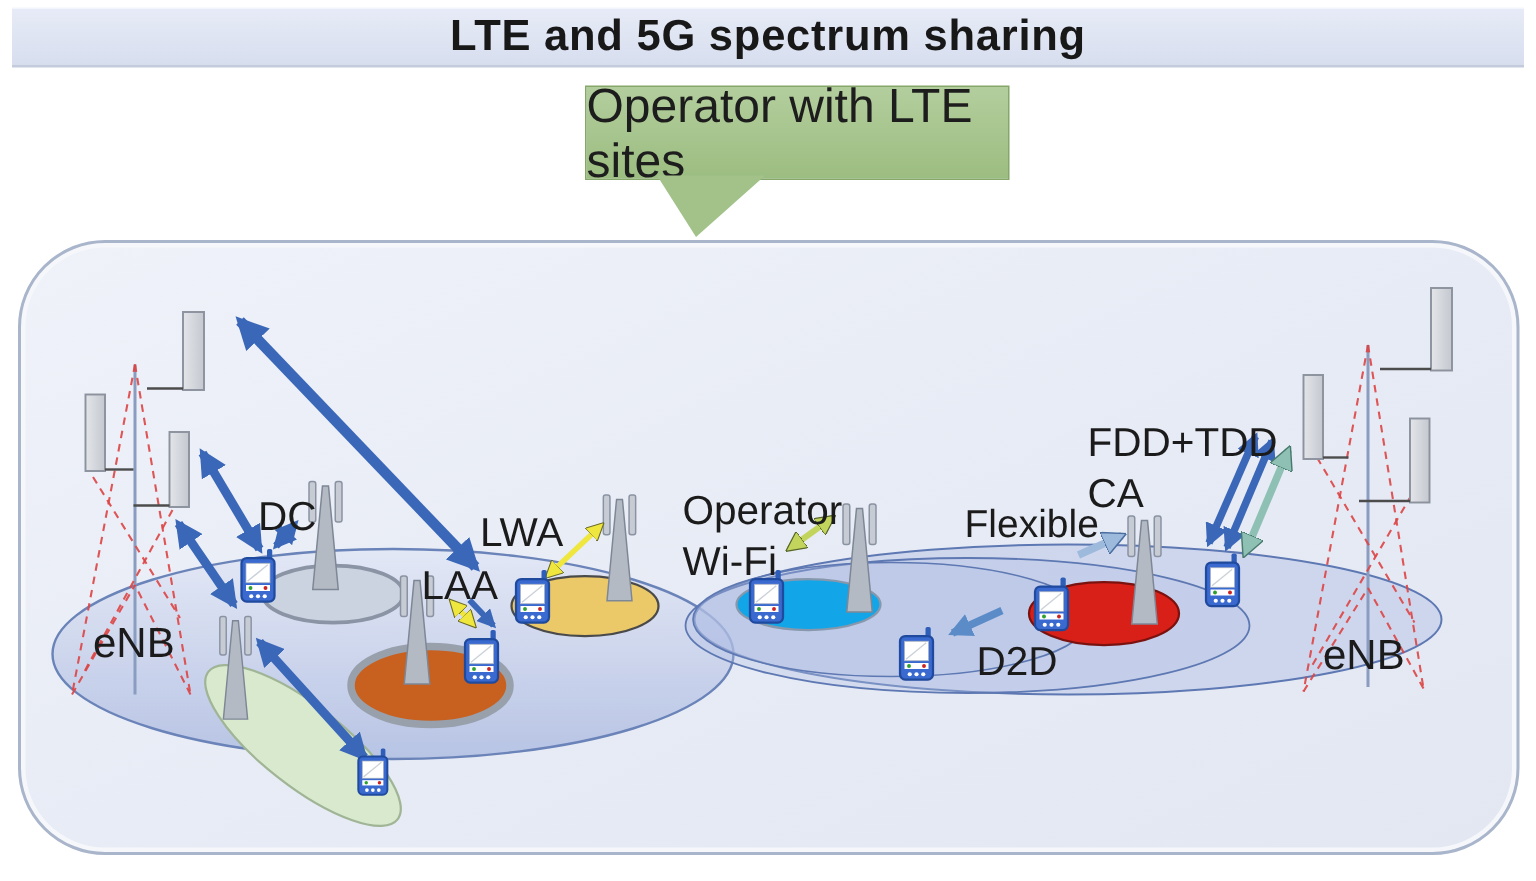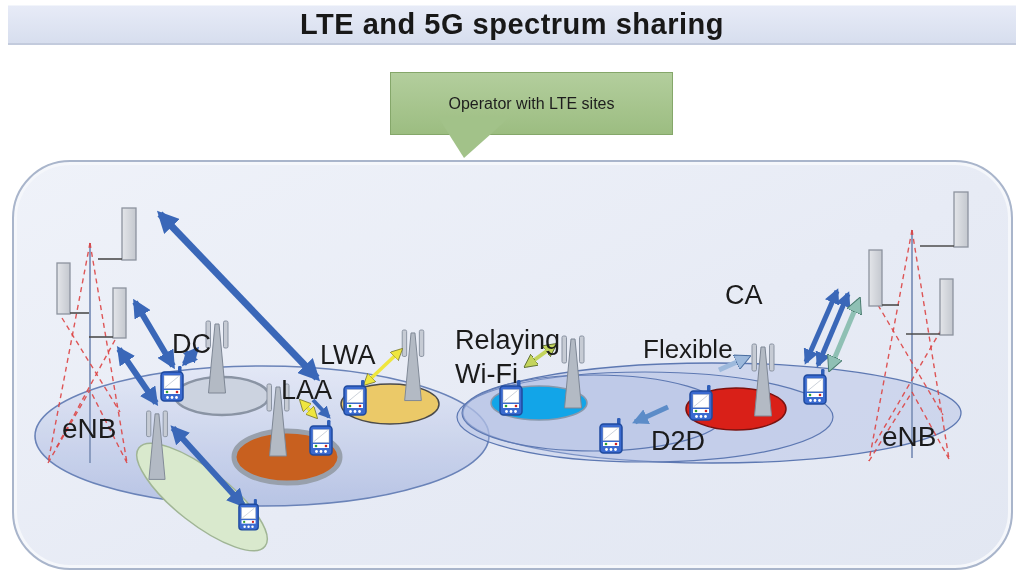--- a/index.html
+++ b/index.html
@@ -8,25 +8,25 @@
     background:#ffffff;font-family:"Liberation Sans",sans-serif;
   }
   .title-bar{
     position:absolute;left:8px;top:5px;width:1008px;height:37px;
     background:linear-gradient(#e7ebf7,#d7deee);
     border-bottom:2px solid #c3cbdd;border-top:1px solid #f2f5fb;
     display:flex;align-items:center;justify-content:center;
     font-size:29px;font-weight:bold;color:#181818;letter-spacing:.5px;
   }
   .callout{
-    position:absolute;left:390px;top:72px;width:281px;height:61px;
+    position:absolute;left:390px;top:57px;width:281px;height:61px;
     background:linear-gradient(#b3ce9d,#9cbd81);
     border:1px solid #85a76a;
     display:flex;align-items:center;justify-content:center;
-    font-size:16px;color:#1d1d1d;z-index:5;text-align:right;
+    font-size:32px;color:#1d1d1d;z-index:5;
   }
   .callout-tail{
     position:absolute;left:438px;top:117px;width:0;height:0;z-index:5;
     border-left:26px solid transparent;border-right:46px solid transparent;
     border-top:41px solid #a2c289;
   }
   .container-box{
     position:absolute;left:12px;top:160px;width:997px;height:406px;
     background:linear-gradient(155deg,#eff2f9 0%,#e7ebf5 55%,#e2e7f2 100%);
     border:2px solid #a9b5cb;border-radius:58px;
@@ -186,24 +186,25 @@
     <use href="#phone" transform="translate(803,369)"></use>
     <use href="#phone" transform="translate(238,499) scale(0.88)"></use>
   </svg>
 
   <div class="lbl" style="left:62px;top:412px;font-size:28px">eNB</div>
   <div class="lbl" style="left:882px;top:420px;font-size:28px">eNB</div>
   <div class="lbl" style="left:172px;top:327px">DC</div>
   <div class="lbl" style="left:281px;top:373px">LAA</div>
   <div class="lbl" style="left:320px;top:338px">LWA</div>
   <div class="lbl" style="left:455px;top:323px">
-    <span style="display:block">Relaying</span>
+    <span style="display:block">Operator</span>
     <span style="display:block">Wi-Fi</span>
   </div>
   <div class="lbl" style="left:643px;top:332px;font-size:26px">
     <span style="display:block">Flexible</span>
   </div>
   <div class="lbl" style="left:651px;top:424px">D2D</div>
   <div class="lbl" style="left:725px;top:278px">
+    <span style="display:block">FDD+TDD</span>
     <span style="display:block">CA</span>
   </div>
 
 </div>
 
 </body></html>

